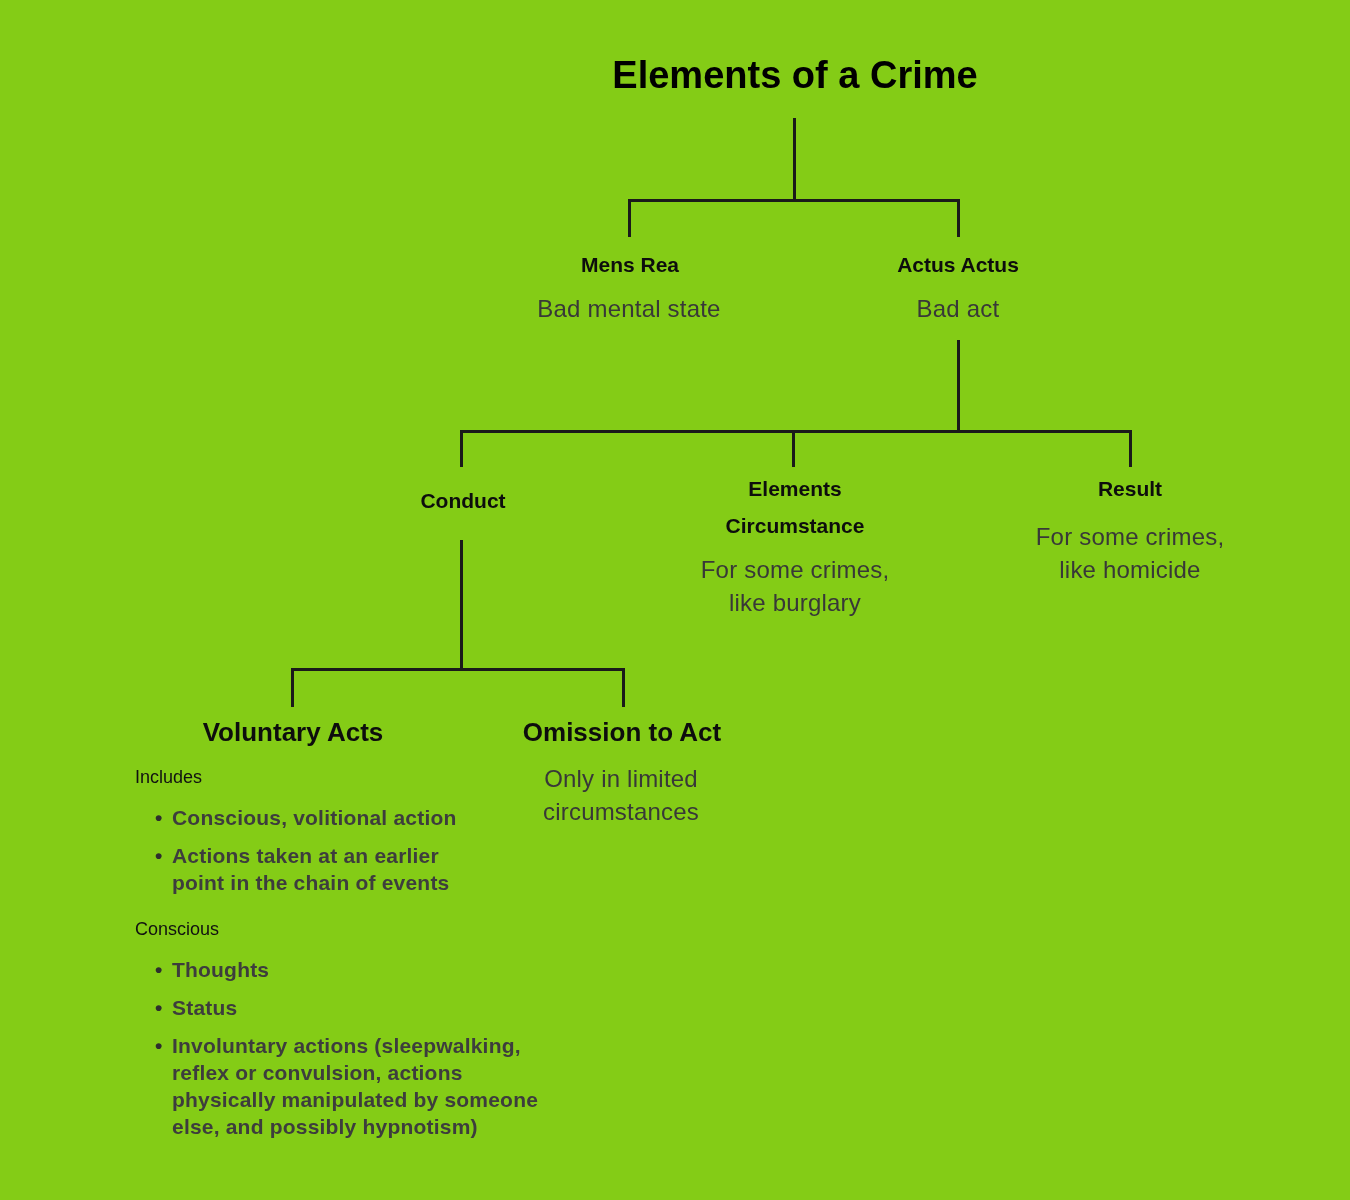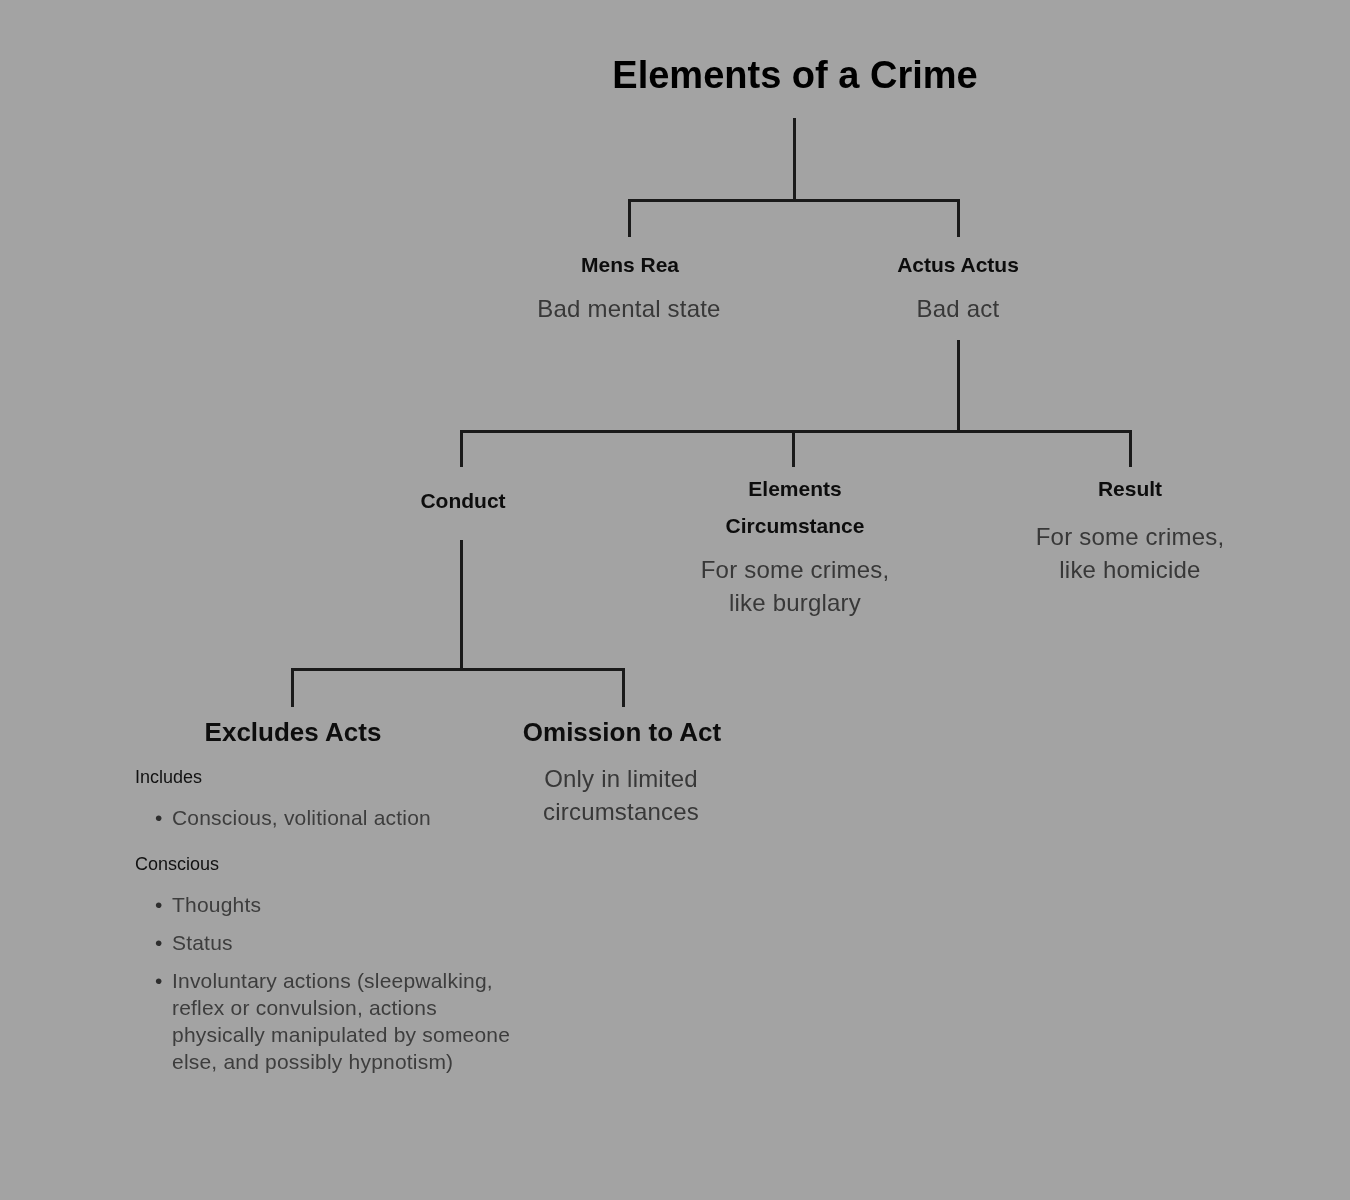--- a/index.html
+++ b/index.html
@@ -4,21 +4,21 @@
 <style>
   html, body {
     margin: 0;
     padding: 0;
     background: #ffffff;
   }
   #canvas {
     position: relative;
     width: 1350px;
     height: 1200px;
-    background: #a3a3a3;
+    background: #84cc16;
     font-family: "Liberation Sans", "DejaVu Sans", sans-serif;
     overflow: hidden;
   }
   .line {
     position: absolute;
     background: #1a1a1a;
   }
   .node-label {
     position: absolute;
     transform: translateX(-50%);
@@ -71,20 +71,21 @@
   }
   .detail-list li {
     position: relative;
     padding-left: 17px;
     font-size: 21px;
     line-height: 27px;
     color: #3d3d3d;
     margin-bottom: 11px;
     white-space: pre-line;
     letter-spacing: 0.2px;
+    font-weight: bold;
   }
   .detail-list li::before {
     content: "\2022";
     position: absolute;
     left: 0;
     top: 0;
     color: #2e2e2e;
   }
 </style>
 </head>
@@ -120,30 +121,32 @@
 
   <div class="node-label" style="left:1130px; top:470px;text-align:center;">Result</div>
   <div class="node-desc" style="left:1130px; top:520px;">For some crimes,
 like homicide</div>
 
   <div class="line" style="left:460px; top:540px; width:3px; height:131px;"></div>
   <div class="line" style="left:291px; top:668px; width:334px; height:3px;"></div>
   <div class="line" style="left:291px; top:668px; width:3px; height:39px;"></div>
   <div class="line" style="left:622px; top:668px; width:3px; height:39px;"></div>
 
-  <div class="node-label" style="left:293px; top:714px; font-size:26px;">Excludes Acts</div>
+  <div class="node-label" style="left:293px; top:714px; font-size:26px;">Voluntary Acts</div>
 
   <div class="node-label" style="left:622px; top:714px; font-size:26px;">Omission to Act</div>
   <div class="node-desc" style="left:621px; top:762px;">Only in limited
 circumstances</div>
 
   <div class="detail-block">
     <div class="detail-heading">Includes</div>
     <ul class="detail-list">
       <li>Conscious, volitional action</li>
+      <li>Actions taken at an earlier
+point in the chain of events</li>
     </ul>
     <div class="detail-heading second">Conscious</div>
     <ul class="detail-list">
       <li>Thoughts</li>
       <li>Status</li>
       <li>Involuntary actions (sleepwalking,
 reflex or convulsion, actions
 physically manipulated by someone
 else, and possibly hypnotism)</li>
     </ul>

